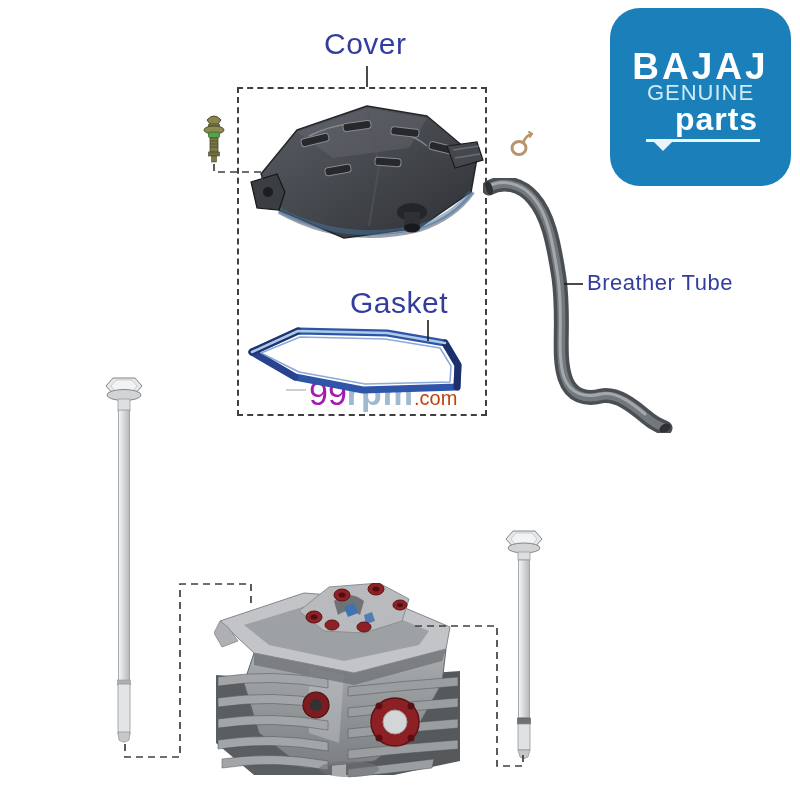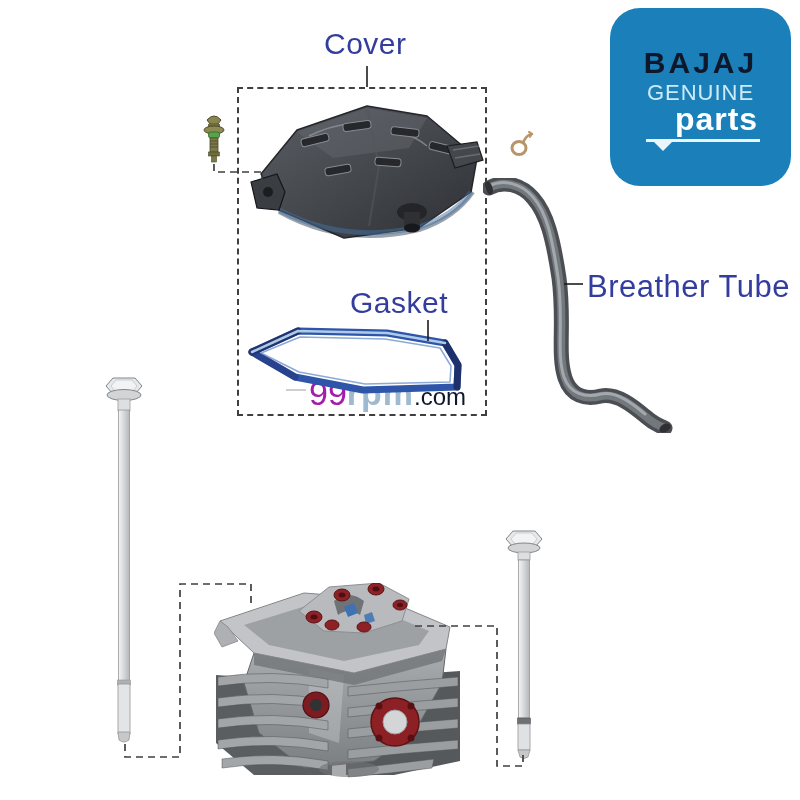--- a/index.html
+++ b/index.html
@@ -19,22 +19,22 @@
   .dash-box{
     position:absolute;border:2px dashed #3f3f3f;background:transparent;
   }
 
   
   .badge{
     position:absolute;left:610px;top:8px;width:181px;height:178px;
     background:#1b80ba;border-radius:30px;color:#ffffff;text-align:center;
   }
   .badge-brand{
-    position:absolute;left:0;right:0;top:38px;font-size:30px;font-weight:bold;
-    letter-spacing:3px;color:#0f172a;
+    position:absolute;left:0;right:0;top:38px;font-size:37px;font-weight:bold;
+    letter-spacing:3px;color:#ffffff;
   }
   .badge-genuine{
     position:absolute;left:0;right:0;top:72px;font-size:22px;
     letter-spacing:1px;color:#cfeaf7;font-weight:normal;
   }
   .badge-parts{
     position:absolute;left:0;right:0;top:93px;font-size:32px;font-weight:bold;
     color:#ffffff;letter-spacing:1px;padding-left:32px;
   }
   .badge-underline{
@@ -47,40 +47,40 @@
   }
 
   
   .watermark{
     position:absolute;left:286px;top:374px;white-space:nowrap;z-index:1;
   }
   .wm-dash{display:inline-block;width:20px;height:2px;background:#cfcfcf;
     vertical-align:14px;margin-right:3px;}
   .wm-num{font-size:34px;color:#a21caf;}
   .wm-mid{font-size:34px;font-weight:bold;color:#9fb9cf;letter-spacing:1px;}
-  .wm-tld{font-size:24px;color:#0f172a;}
+  .wm-tld{font-size:20px;color:#c2410c;}
 
   svg{display:block;}
   .overlay{position:absolute;left:0;top:0;pointer-events:none;z-index:3;}
   .part{z-index:2;}
 </style>
 </head>
 <body>
 
 <div class="badge">
   <div class="badge-brand">BAJAJ</div>
   <div class="badge-genuine">GENUINE</div>
   <div class="badge-parts">parts</div>
   <div class="badge-underline"></div>
   <div class="badge-arrow"></div>
 </div>
 
 <div class="part-label" style="left:316px;top:28px;margin-left:8px;">Cover</div>
 <div class="part-label" style="left:350px;top:287px;">Gasket</div>
-<div class="part-label" style="left:587px;top:271px;font-size:31px;">Breather Tube</div>
+<div class="part-label" style="left:587px;top:271px;font-size:22px;">Breather Tube</div>
 
 <div class="dash-box" style="left:237px;top:87px;width:246px;height:325px;"></div>
 
 <div class="watermark">
   <span class="wm-dash"></span><span class="wm-num">99</span><span class="wm-mid">rpm</span><span class="wm-tld">.com</span>
 </div>
 
 <svg class="abs part" style="left:249px;top:96px;" width="235" height="158" viewBox="0 0 235 158">
   <defs>
     <linearGradient id="covGrad" x1="0" y1="0" x2="1" y2="1">

